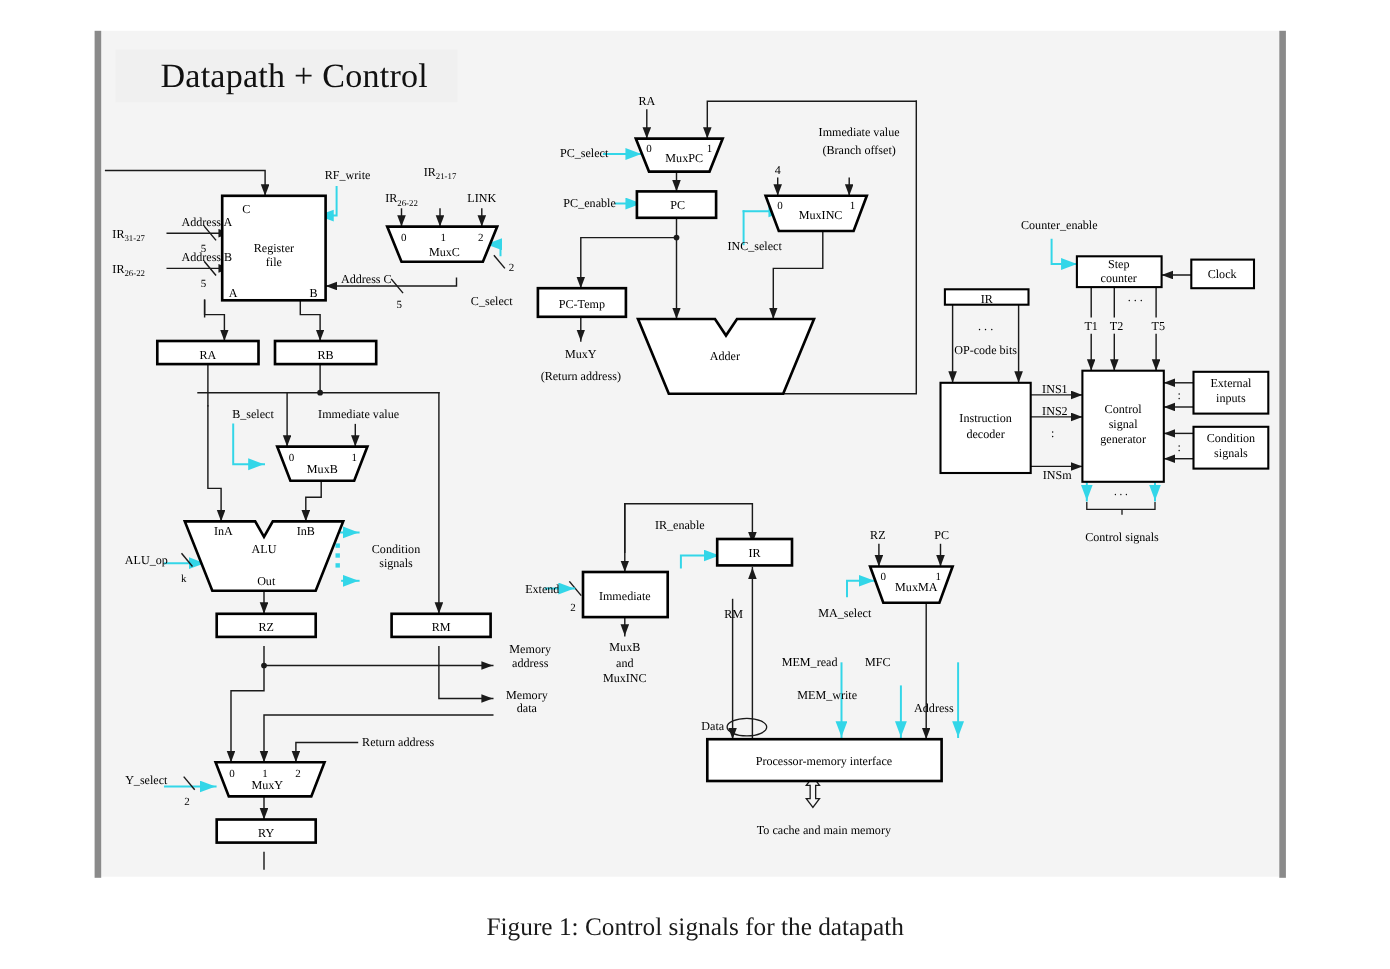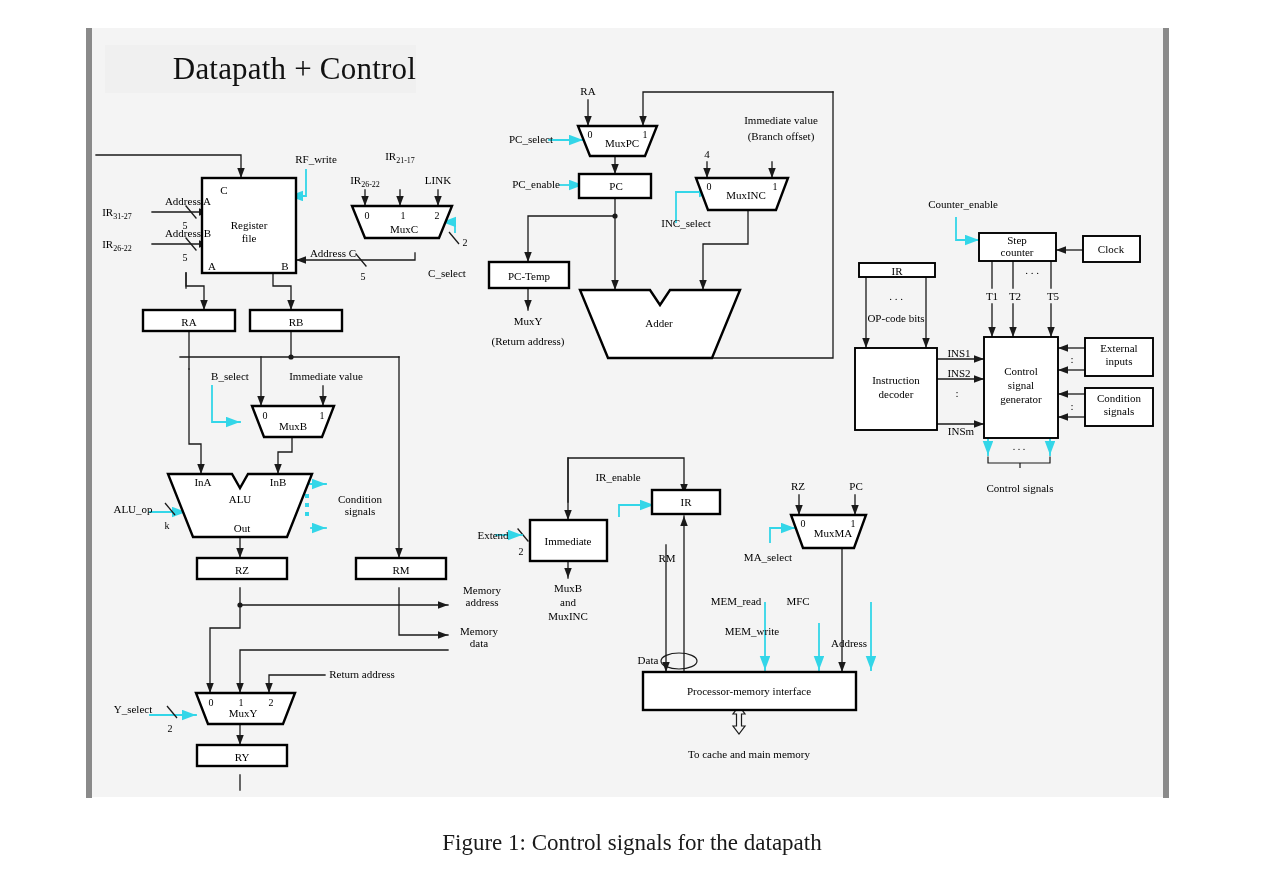--- a/index.html
+++ b/index.html
@@ -26,21 +26,21 @@
     background: #8a8a8a;
   }
   #rail-left  { left: 86px;   top: 28px; height: 770px; }
   #rail-right { left: 1163px; top: 28px; height: 770px; }
 
   #title-box {
     position: absolute;
     left: 105px; top: 45px;
     width: 311px; height: 48px;
     background: #f0f0f0;
-    display: flex; align-items: center; justify-content: flex-end;
+    display: flex; align-items: center; justify-content: center;
   }
   #title-text {
     font-size: 31px;
     color: #111111;
     padding-left: 14px;
     font-family: "Liberation Serif", serif;
     letter-spacing: 0.2px;
   }
   #caption {
     position: absolute;

